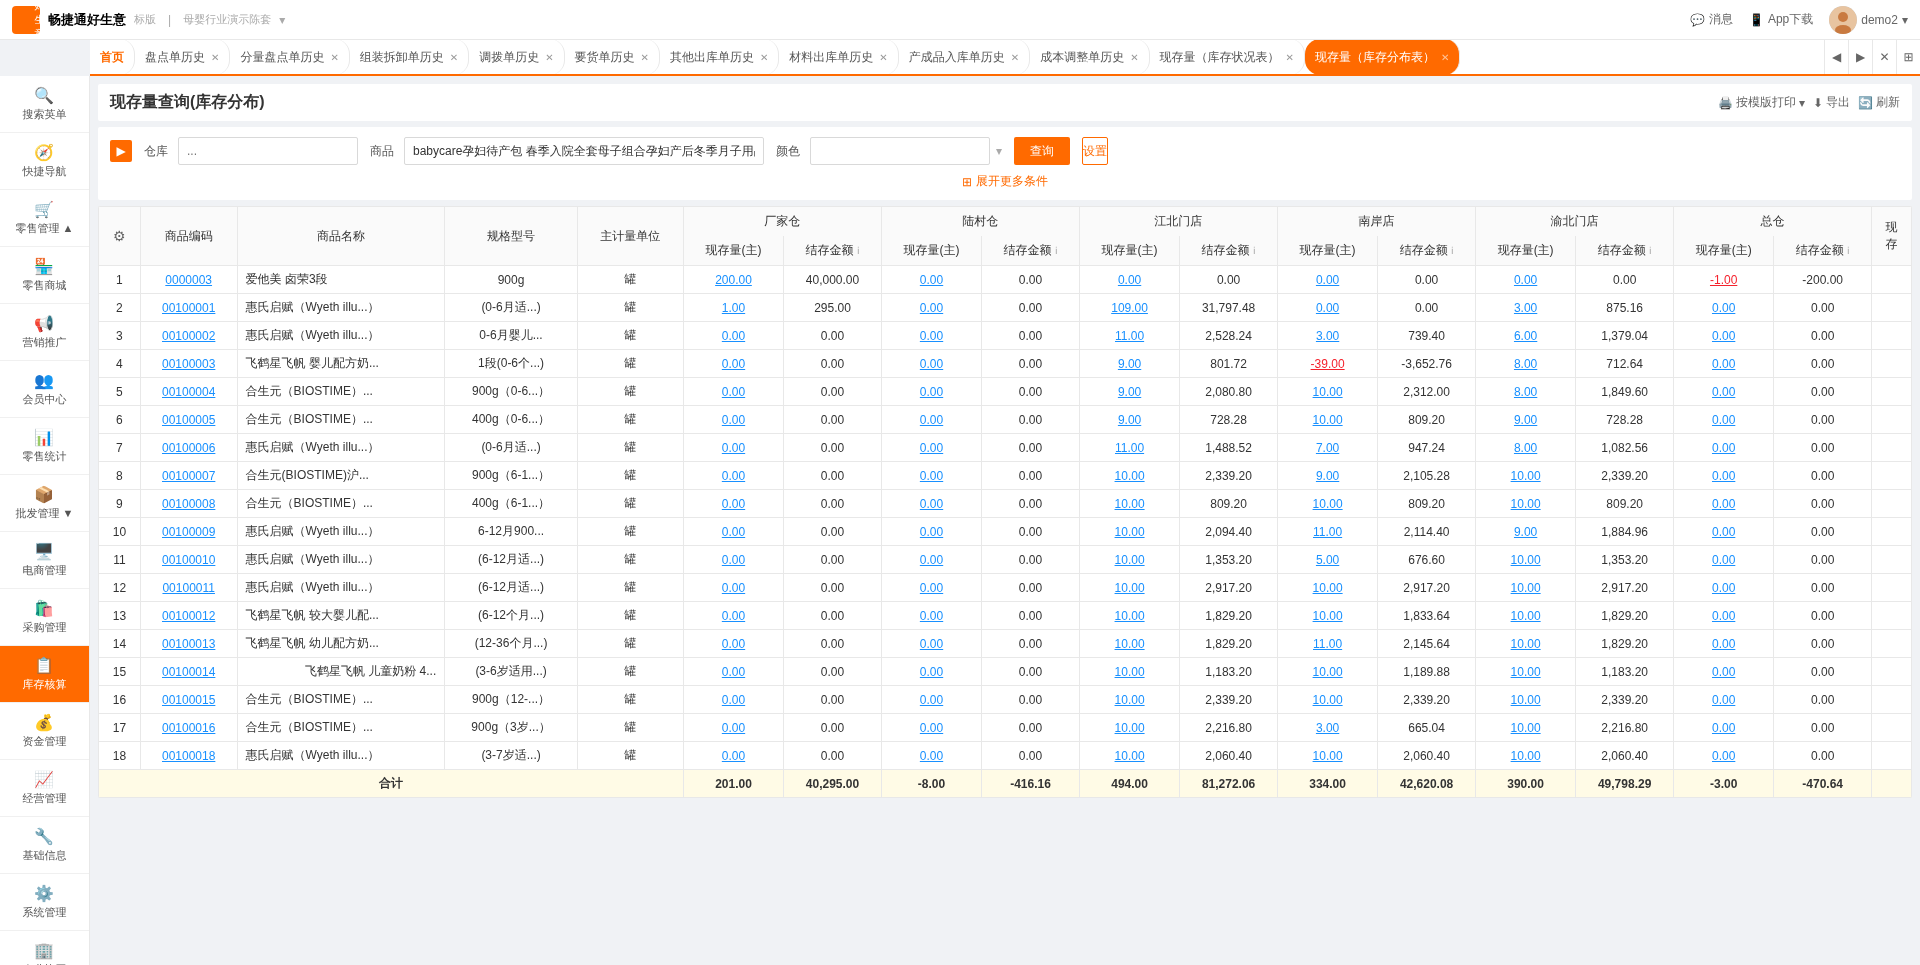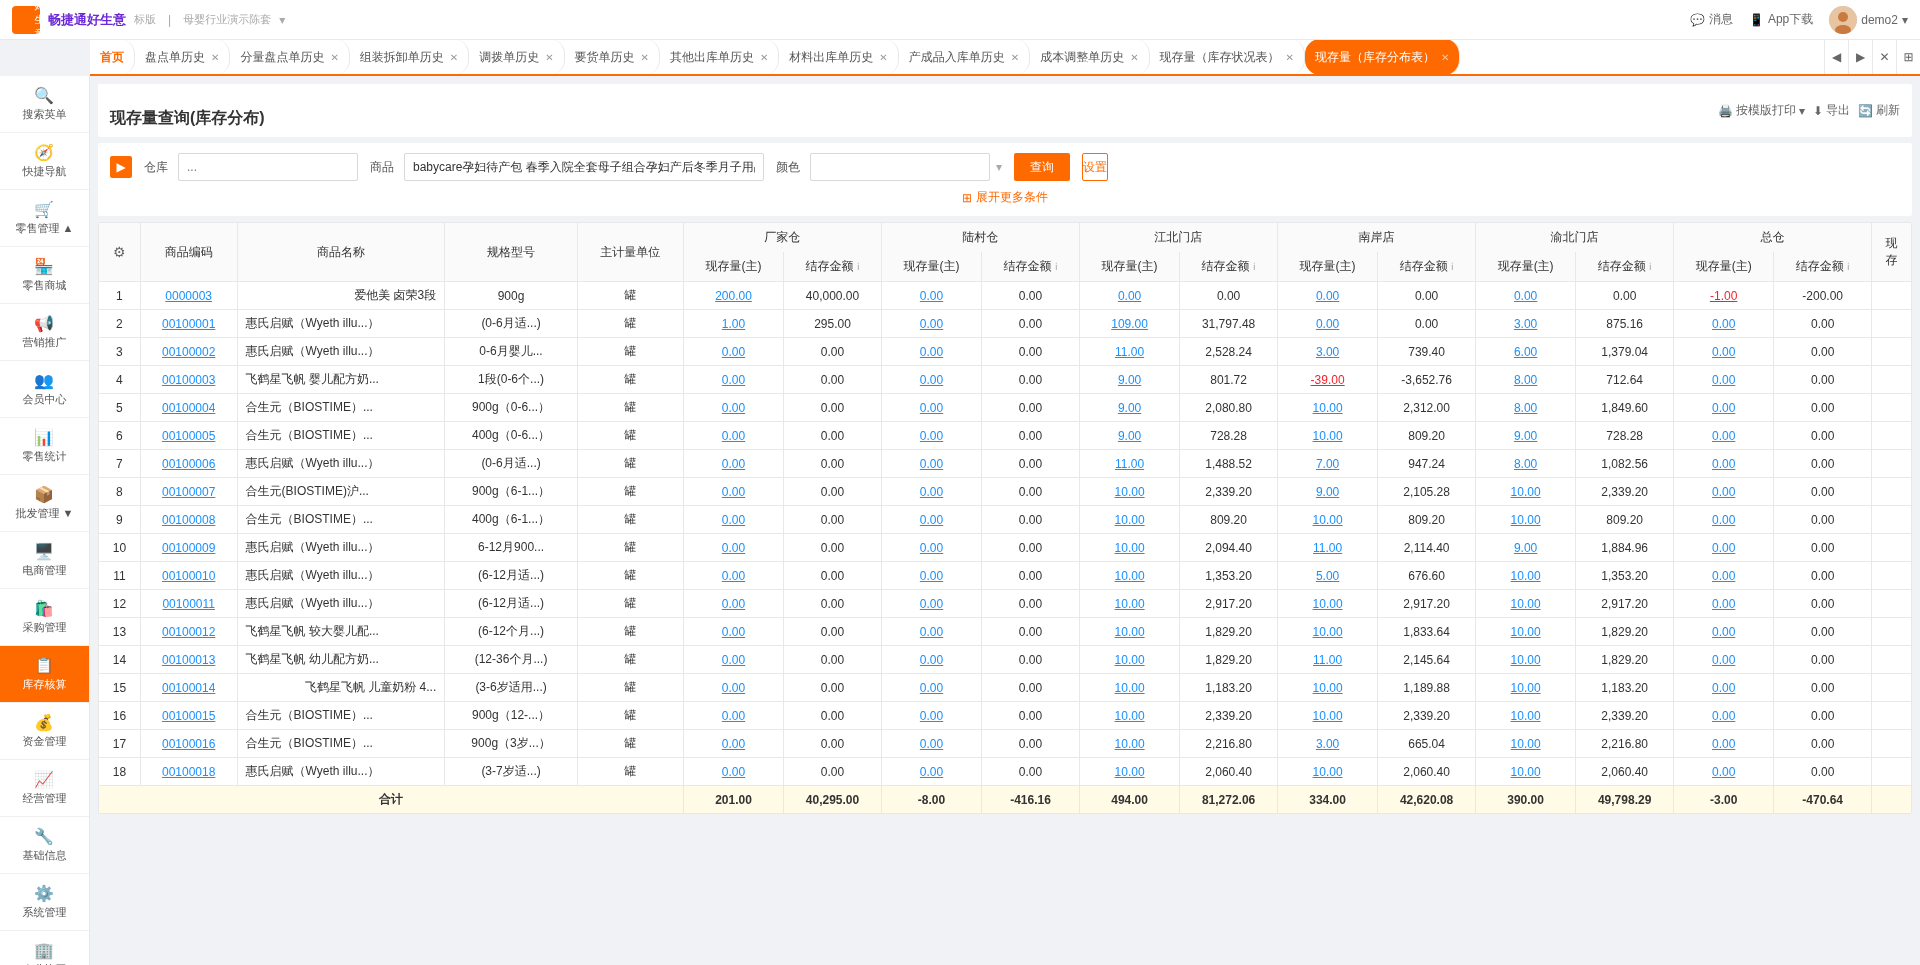--- a/index.html
+++ b/index.html
@@ -5,21 +5,21 @@
     * { box-sizing: border-box; margin: 0; padding: 0; }
     body { font-family: 'Microsoft YaHei', Arial, sans-serif; font-size: 12px; background: #f0f2f5; color: #333; overflow: hidden; }
 
     
     .top-bar {
       display: flex; align-items: center; justify-content: space-between;
       background: #fff; height: 40px; padding: 0 12px;
       border-bottom: 1px solid #e8e8e8; position: fixed; top: 0; left: 0; right: 0; z-index: 100;
     }
     .top-bar-left { display: flex; align-items: center; gap: 8px; }
-    .logo-area { display: flex; align-items: center; gap: 4px; color: #6d28d9; font-weight: bold; font-size: 13px; }
+    .logo-area { display: flex; align-items: center; gap: 4px; color: #000000; font-weight: bold; font-size: 13px; }
     .logo-icon { width: 28px; height: 28px; background: #ff6a00; border-radius: 4px; display: flex; align-items: center; justify-content: center; color: #fff; font-size: 10px; padding-left: 27px; }
     .top-bar-right { display: flex; align-items: center; gap: 16px; color: #666; font-size: 12px; }
     .top-right-item { display: flex; align-items: center; gap: 4px; cursor: pointer; }
     .avatar { width: 28px; height: 28px; border-radius: 50%; background: #ccc; overflow: hidden; display: flex; align-items: center; justify-content: center; }
 
     
     .nav-tabs {
       display: flex; align-items: center; background: #fff;
       border-bottom: 2px solid #ff6a00; position: fixed; top: 40px; left: 90px; right: 0; z-index: 99;
       height: 36px; overflow: hidden;
@@ -53,21 +53,21 @@
       position: fixed; top: 76px; left: 90px; right: 0; bottom: 0;
       overflow: auto; background: #f0f2f5;
     }
     .page-container { padding: 8px; }
 
     
     .page-header {
       display: flex; align-items: center; justify-content: space-between;
       background: #fff; padding: 8px 12px; margin-bottom: 6px; border-radius: 2px;
     }
-    .page-title { font-size: 16px; font-weight: bold; color: #333; margin-top: 16px; }
+    .page-title { font-size: 16px; font-weight: bold; color: #333; }
     .page-actions { display: flex; gap: 8px; align-items: center; color: #666; font-size: 12px; }
     .page-action-btn { display: flex; align-items: center; gap: 3px; cursor: pointer; }
 
     
     .search-bar {
       background: #fff; padding: 10px 12px; margin-bottom: 6px; border-radius: 2px;
       display: flex; flex-direction: column; gap: 8px;
     }
     .search-row { display: flex; align-items: center; gap: 12px; flex-wrap: wrap; }
     .search-field { display: flex; align-items: center; gap: 6px; }
@@ -329,21 +329,21 @@
             <th>现存量(主)</th>
             <th>结存金额 <span class="info-icon">ℹ</span></th>
             <th>现存量(主)</th>
             <th>结存金额 <span class="info-icon">ℹ</span></th>
           </tr>
         </thead>
         <tbody id="table-body">
         <tr>
     <td class="row-num">1</td>
     <td><a class="num-link">0000003</a></td>
-    <td style="text-align:right;">爱他美 卤荣3段</td>
+    <td style="text-align:left;">爱他美 卤荣3段</td>
     <td>900g</td>
     <td>罐</td>
     <td><span class="num-link">200.00</span></td>
     <td>40,000.00</td>
     <td><span class="num-link">0.00</span></td>
     <td>0.00</td>
     <td><span class="num-link">0.00</span></td>
     <td>0.00</td>
     <td><span class="num-link ">0.00</span></td>
     <td class="">0.00</td>

